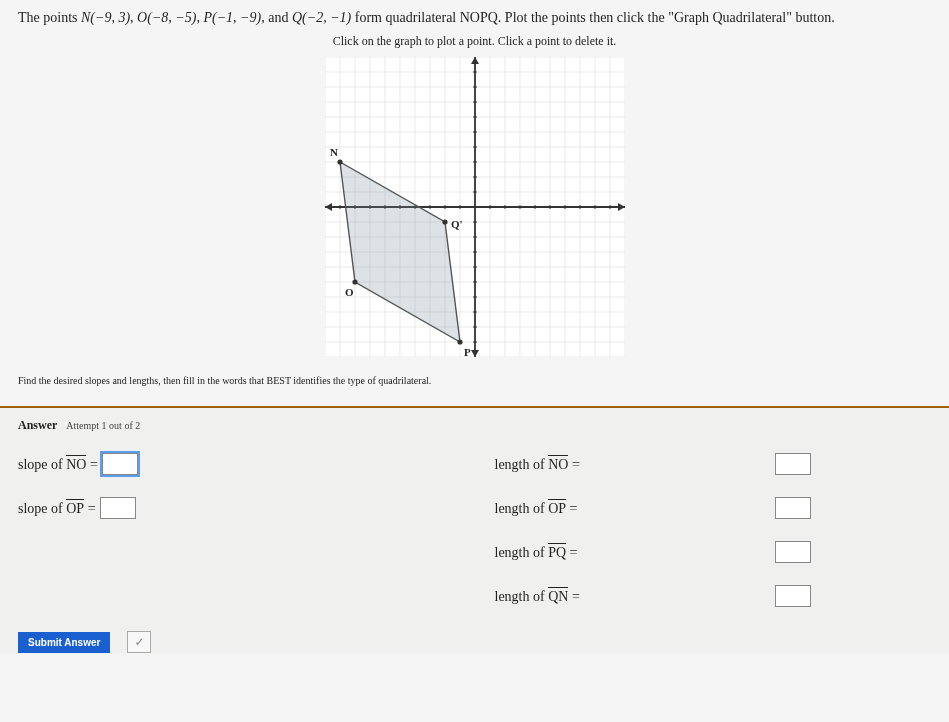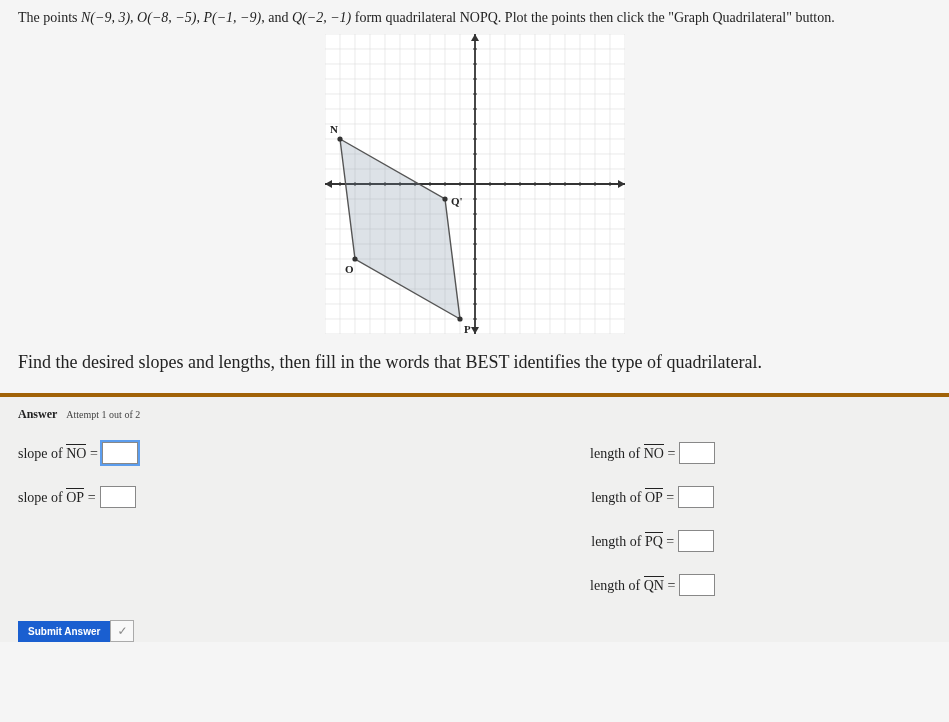--- a/index.html
+++ b/index.html
@@ -25,25 +25,25 @@
     }
     .graph-wrap {
       display: flex;
       justify-content: center;
       margin-bottom: 18px;
     }
     .graph {
       background: #fff;
     }
     .sub-instruction {
-      font-size: 18px;
+      font-size: 10px;
       margin-bottom: 20px;
     }
     .answer-section {
-      border-top: 4px solid #a16207;
+      border-top: 2px solid #a16207;
       padding-top: 10px;
       background: #f0f0ef;
       margin: 0 -18px;
       padding-left: 18px;
       padding-right: 18px;
     }
     .answer-header {
       font-size: 12px;
       margin-bottom: 18px;
     }
@@ -54,21 +54,21 @@
       gap: 40px;
     }
     .col { flex: 1; }
     .row {
       display: flex;
       align-items: center;
       font-size: 14px;
       margin-bottom: 18px;
       height: 26px;
     }
-    .col.right .row { justify-content: center; padding-right: 120px; }
+    .col.right .row { justify-content: space-between; padding-right: 120px; }
     .seg {
       display: inline-block;
       position: relative;
       padding-top: 1px;
     }
     .seg::before {
       content: "";
       position: absolute;
       top: -1px;
       left: 0; right: 0;
@@ -104,21 +104,21 @@
       justify-content: flex-end;
       padding: 0 6px;
       font-size: 11px;
       color: #666;
       margin-left: 10px;
     }
     .dropdown .chev { font-size: 9px; }
     .submit-area {
       display: flex;
       align-items: center;
-      gap: 0;
+      gap: 17px;
       padding-right: 120px;
     }
     .submit-btn {
       background: #1a5fd0;
       color: #fff;
       font-size: 10px;
       font-weight: bold;
       padding: 5px 10px;
       border: none;
       cursor: pointer;
@@ -136,20 +136,21 @@
     }
   </style>
 </head>
 <body>
 
 <div class="page">
   <div class="problem-statement">
     <span>The points </span><span class="italic">N(−9, 3)</span><span>, </span><span class="italic">O(−8, −5)</span><span>, </span><span class="italic">P(−1, −9)</span><span>, and </span><span class="italic">Q(−2, −1)</span><span> form quadrilateral NOPQ. Plot the points then click the "Graph Quadrilateral" button.</span>
   </div>
 
+  <div class="instruction">Click on the graph to plot a point. Click a point to delete it.</div>
 
   <div class="graph-wrap">
     <svg class="graph" width="300" height="300" viewBox="0 0 300 300" id="graph-svg">
         <rect x="0" y="0" width="300" height="300" fill="#ffffff"></rect>
         <line x1="0" y1="0" x2="0" y2="300" stroke="#dcdcdc" stroke-width="0.6"></line>
         <line x1="15" y1="0" x2="15" y2="300" stroke="#dcdcdc" stroke-width="0.6"></line>
         <line x1="30" y1="0" x2="30" y2="300" stroke="#dcdcdc" stroke-width="0.6"></line>
         <line x1="45" y1="0" x2="45" y2="300" stroke="#dcdcdc" stroke-width="0.6"></line>
         <line x1="60" y1="0" x2="60" y2="300" stroke="#dcdcdc" stroke-width="0.6"></line>
         <line x1="75" y1="0" x2="75" y2="300" stroke="#dcdcdc" stroke-width="0.6"></line>

